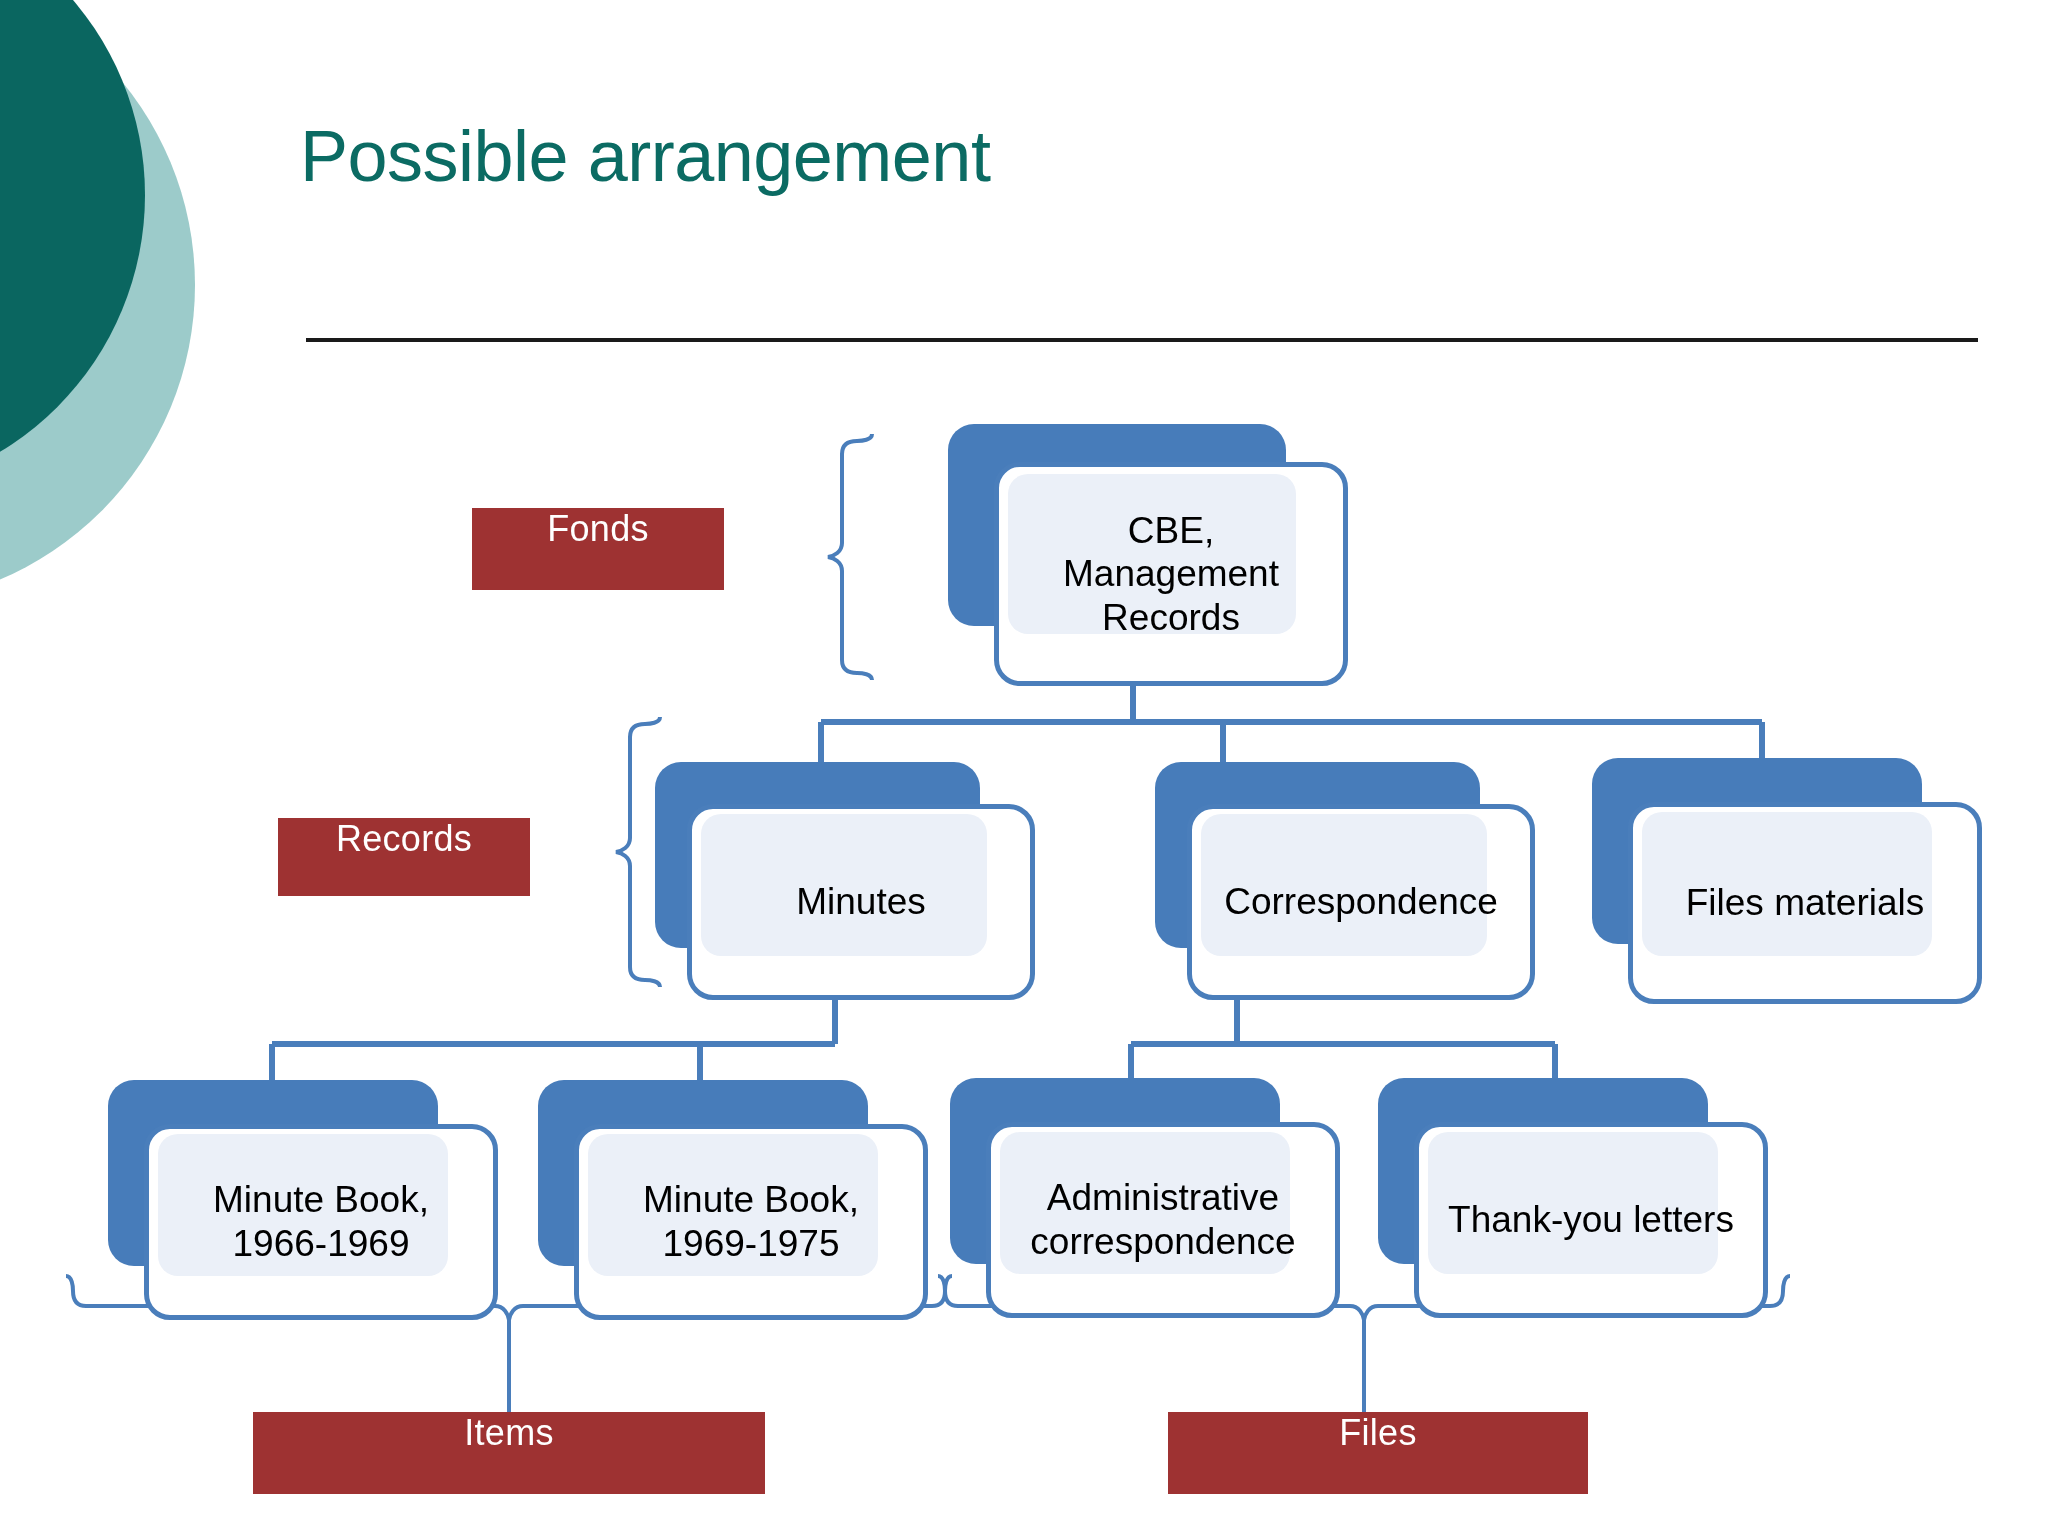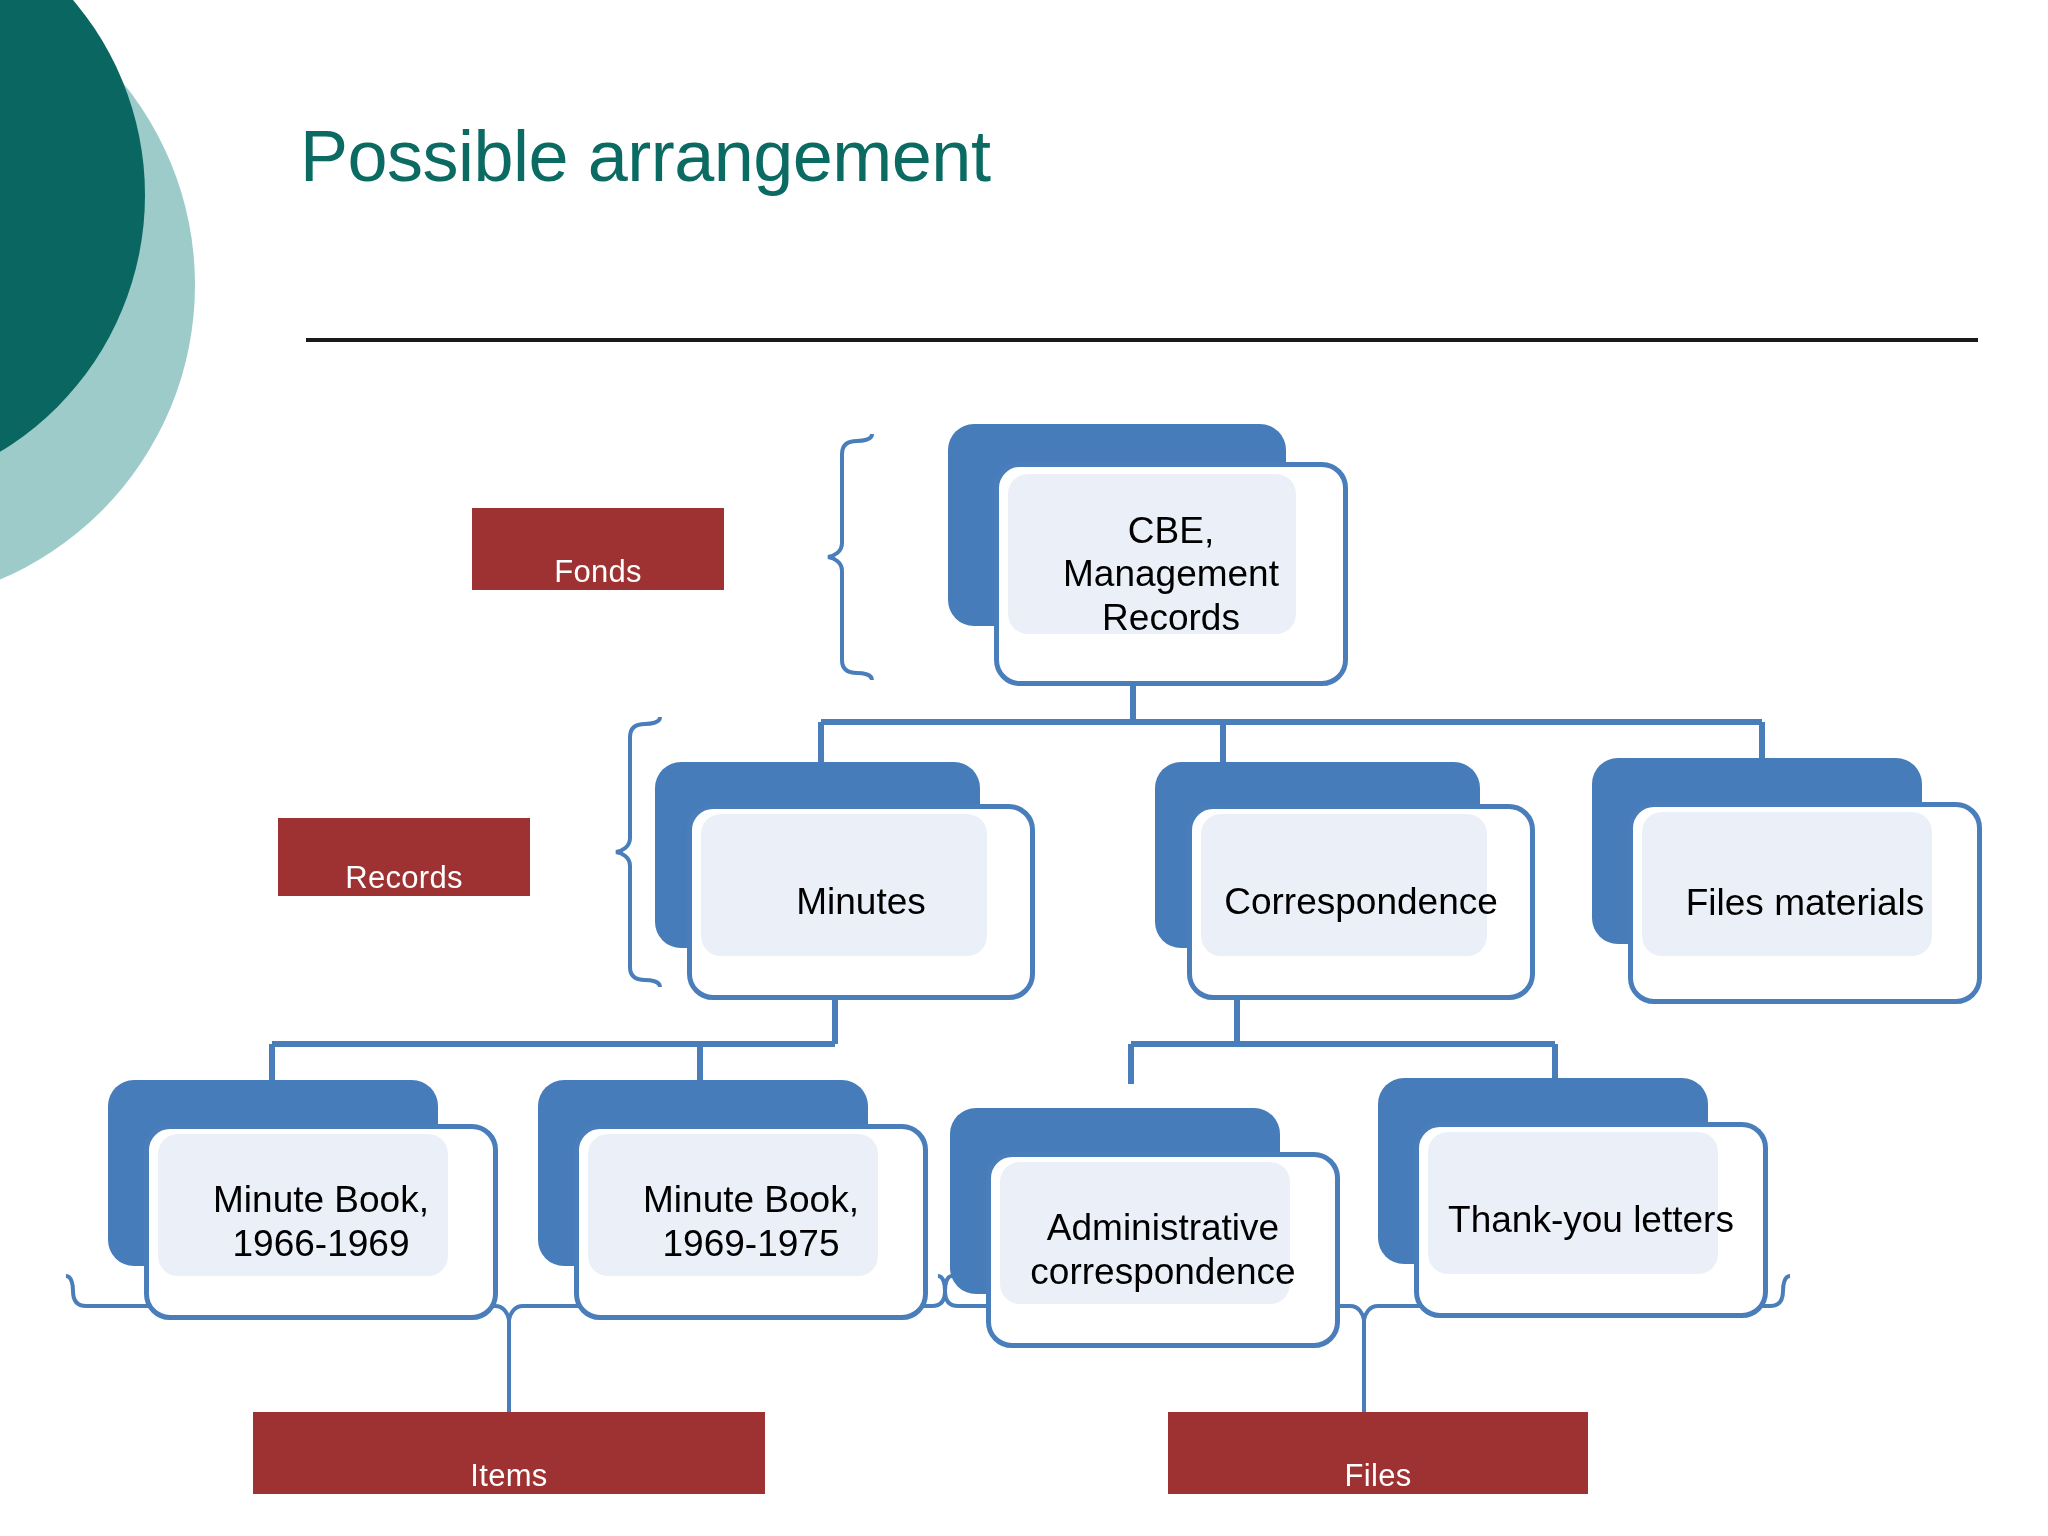--- a/index.html
+++ b/index.html
@@ -110,23 +110,23 @@
     box-sizing: border-box;
     white-space: pre-line;
   }
 
   
   .level-label {
     position: absolute;
     background: #9E3232;
     color: #ffffff;
     display: flex;
-    align-items: flex-end;
+    align-items: flex-start;
     justify-content: center;
-    font-size: 31px;
+    font-size: 36px;
     letter-spacing: 0.3px;
   }
 </style>
 </head>
 <body>
 
 <div id="slide">
 
   <div class="deco-circle" id="circle-light"></div>
   <div class="deco-circle" id="circle-dark"></div>
@@ -252,21 +252,21 @@
   </div>
 
   <div class="node" style="left:538px; top:1080px; width:390px; height:240px;">
     <div class="shadow-card" style="left:0; top:0; width:330px; height:186px;"></div>
     <div class="front-card" style="left:36px; top:44px; width:354px; height:196px;"></div>
     <div class="inner-fill" style="left:50px; top:54px; width:290px; height:142px;"></div>
     <div class="node-label" style="left:36px; top:44px; width:354px; height:196px;">Minute Book,
 1969-1975</div>
   </div>
 
-  <div class="node" style="left:950px; top:1108px; width:390px; height:240px;">
+  <div class="node" style="left:950px; top:1078px; width:390px; height:240px;">
     <div class="shadow-card" style="left:0; top:0; width:330px; height:186px;"></div>
     <div class="front-card" style="left:36px; top:44px; width:354px; height:196px;"></div>
     <div class="inner-fill" style="left:50px; top:54px; width:290px; height:142px;"></div>
     <div class="node-label" style="left:36px; top:44px; width:354px; height:196px;">Administrative
 correspondence</div>
   </div>
 
   <div class="node" style="left:1378px; top:1078px; width:390px; height:264px;border-radius:23px;">
     <div class="shadow-card" style="left:0; top:0; width:330px; height:186px;"></div>
     <div class="front-card" style="left:36px; top:44px; width:354px; height:196px;"></div>

